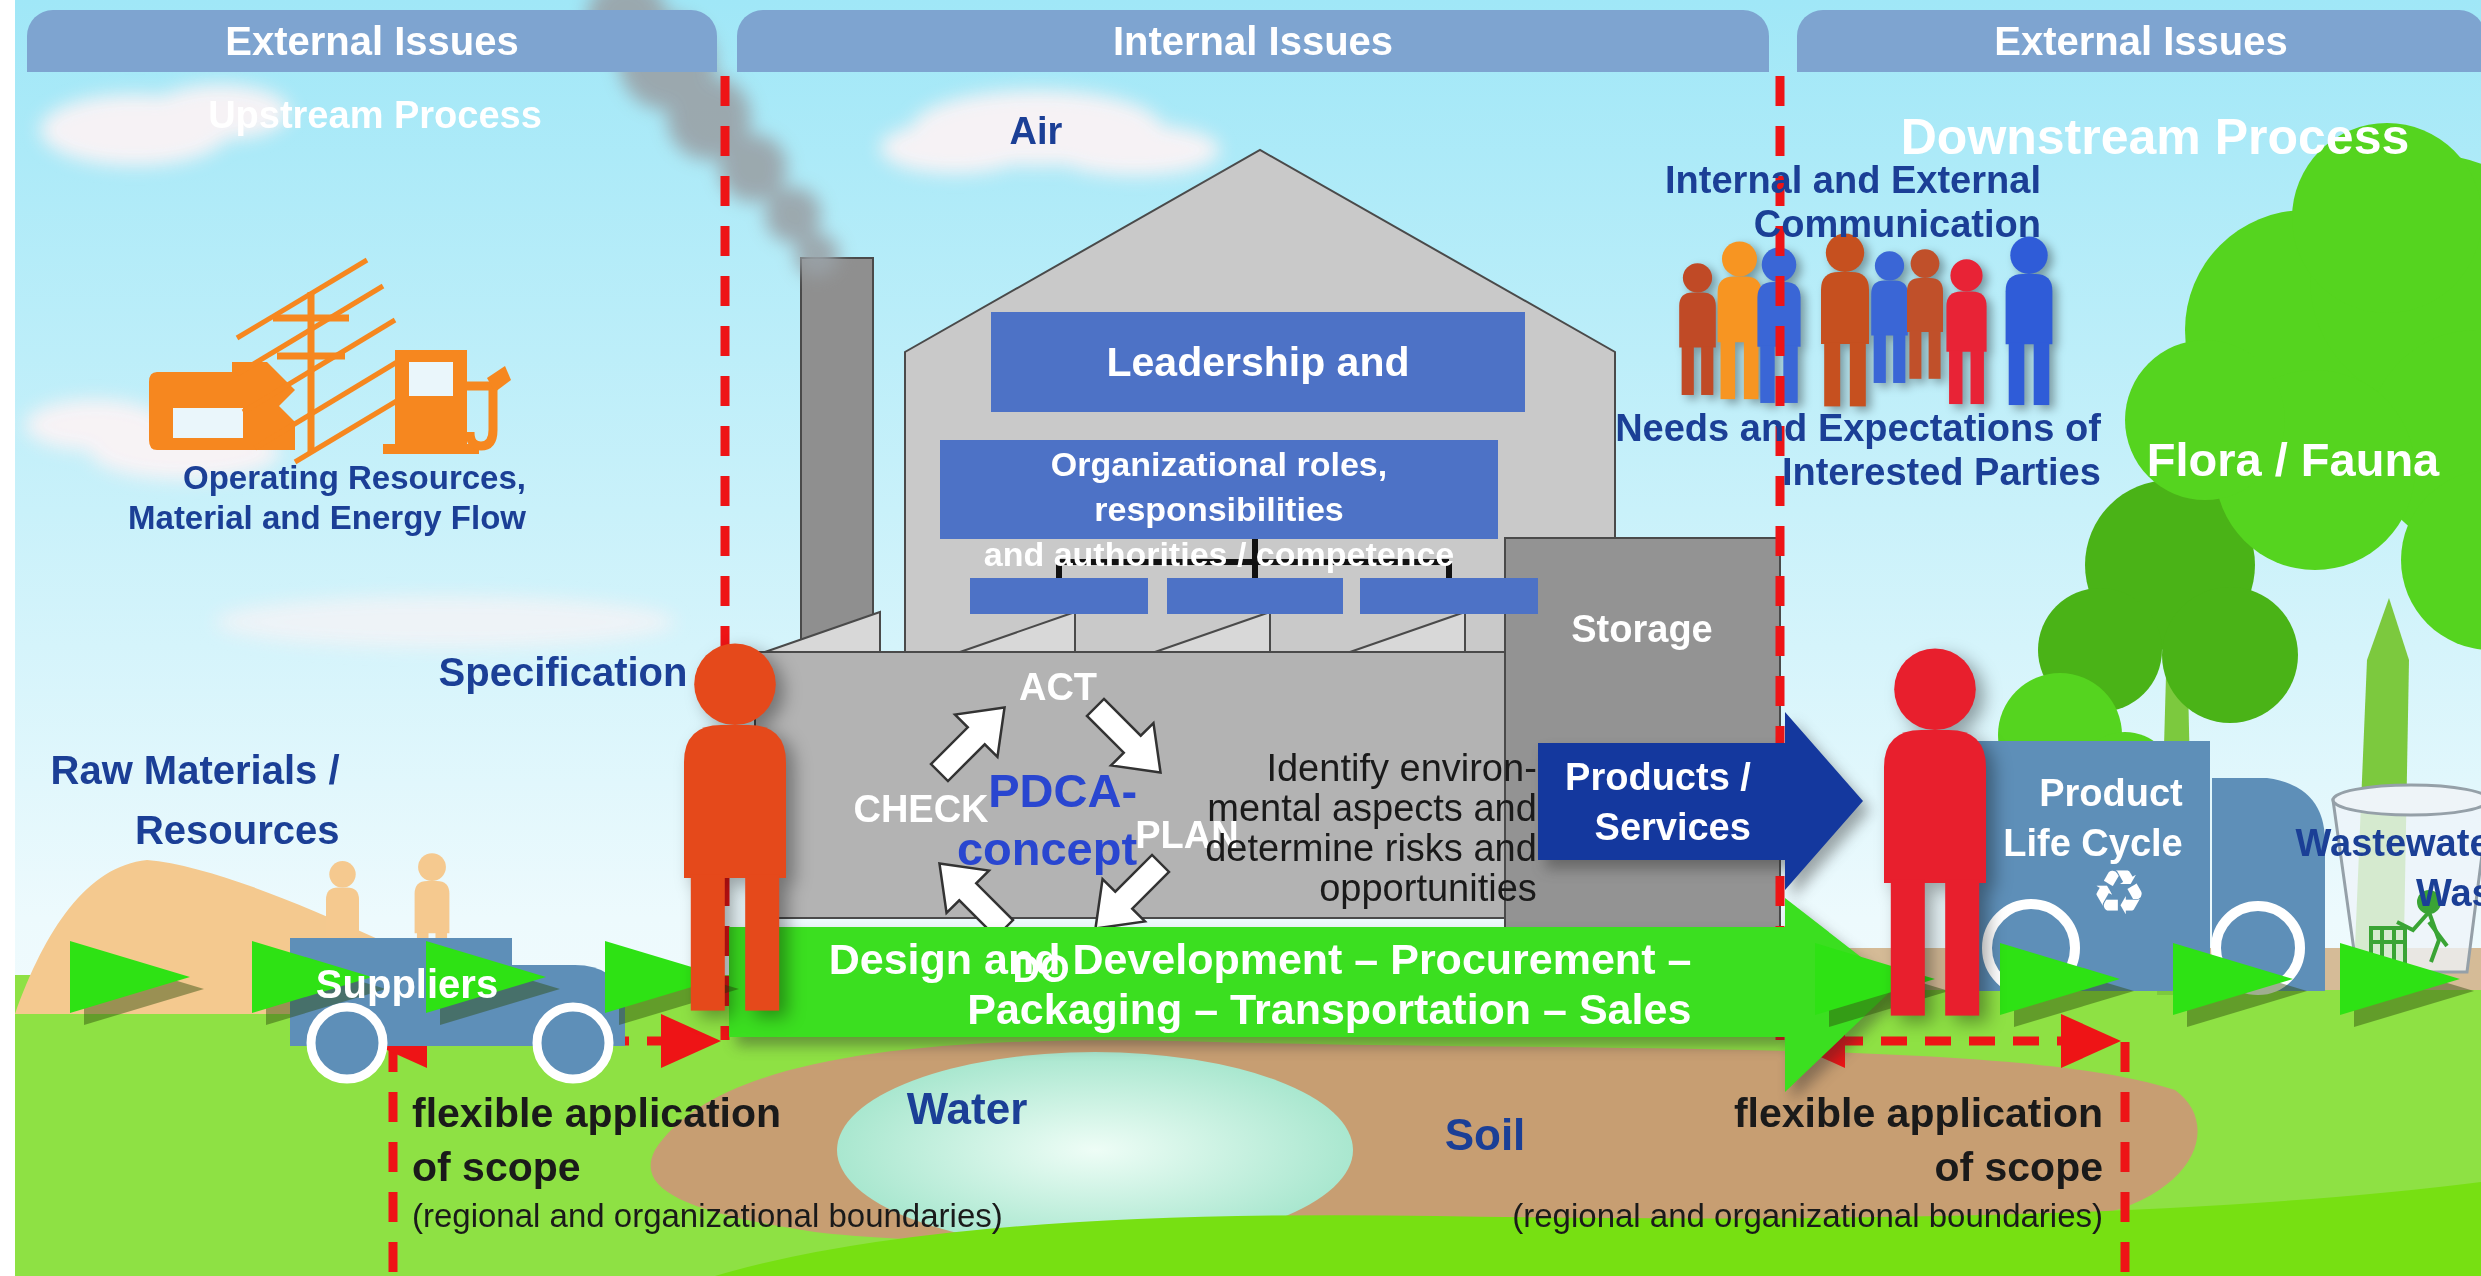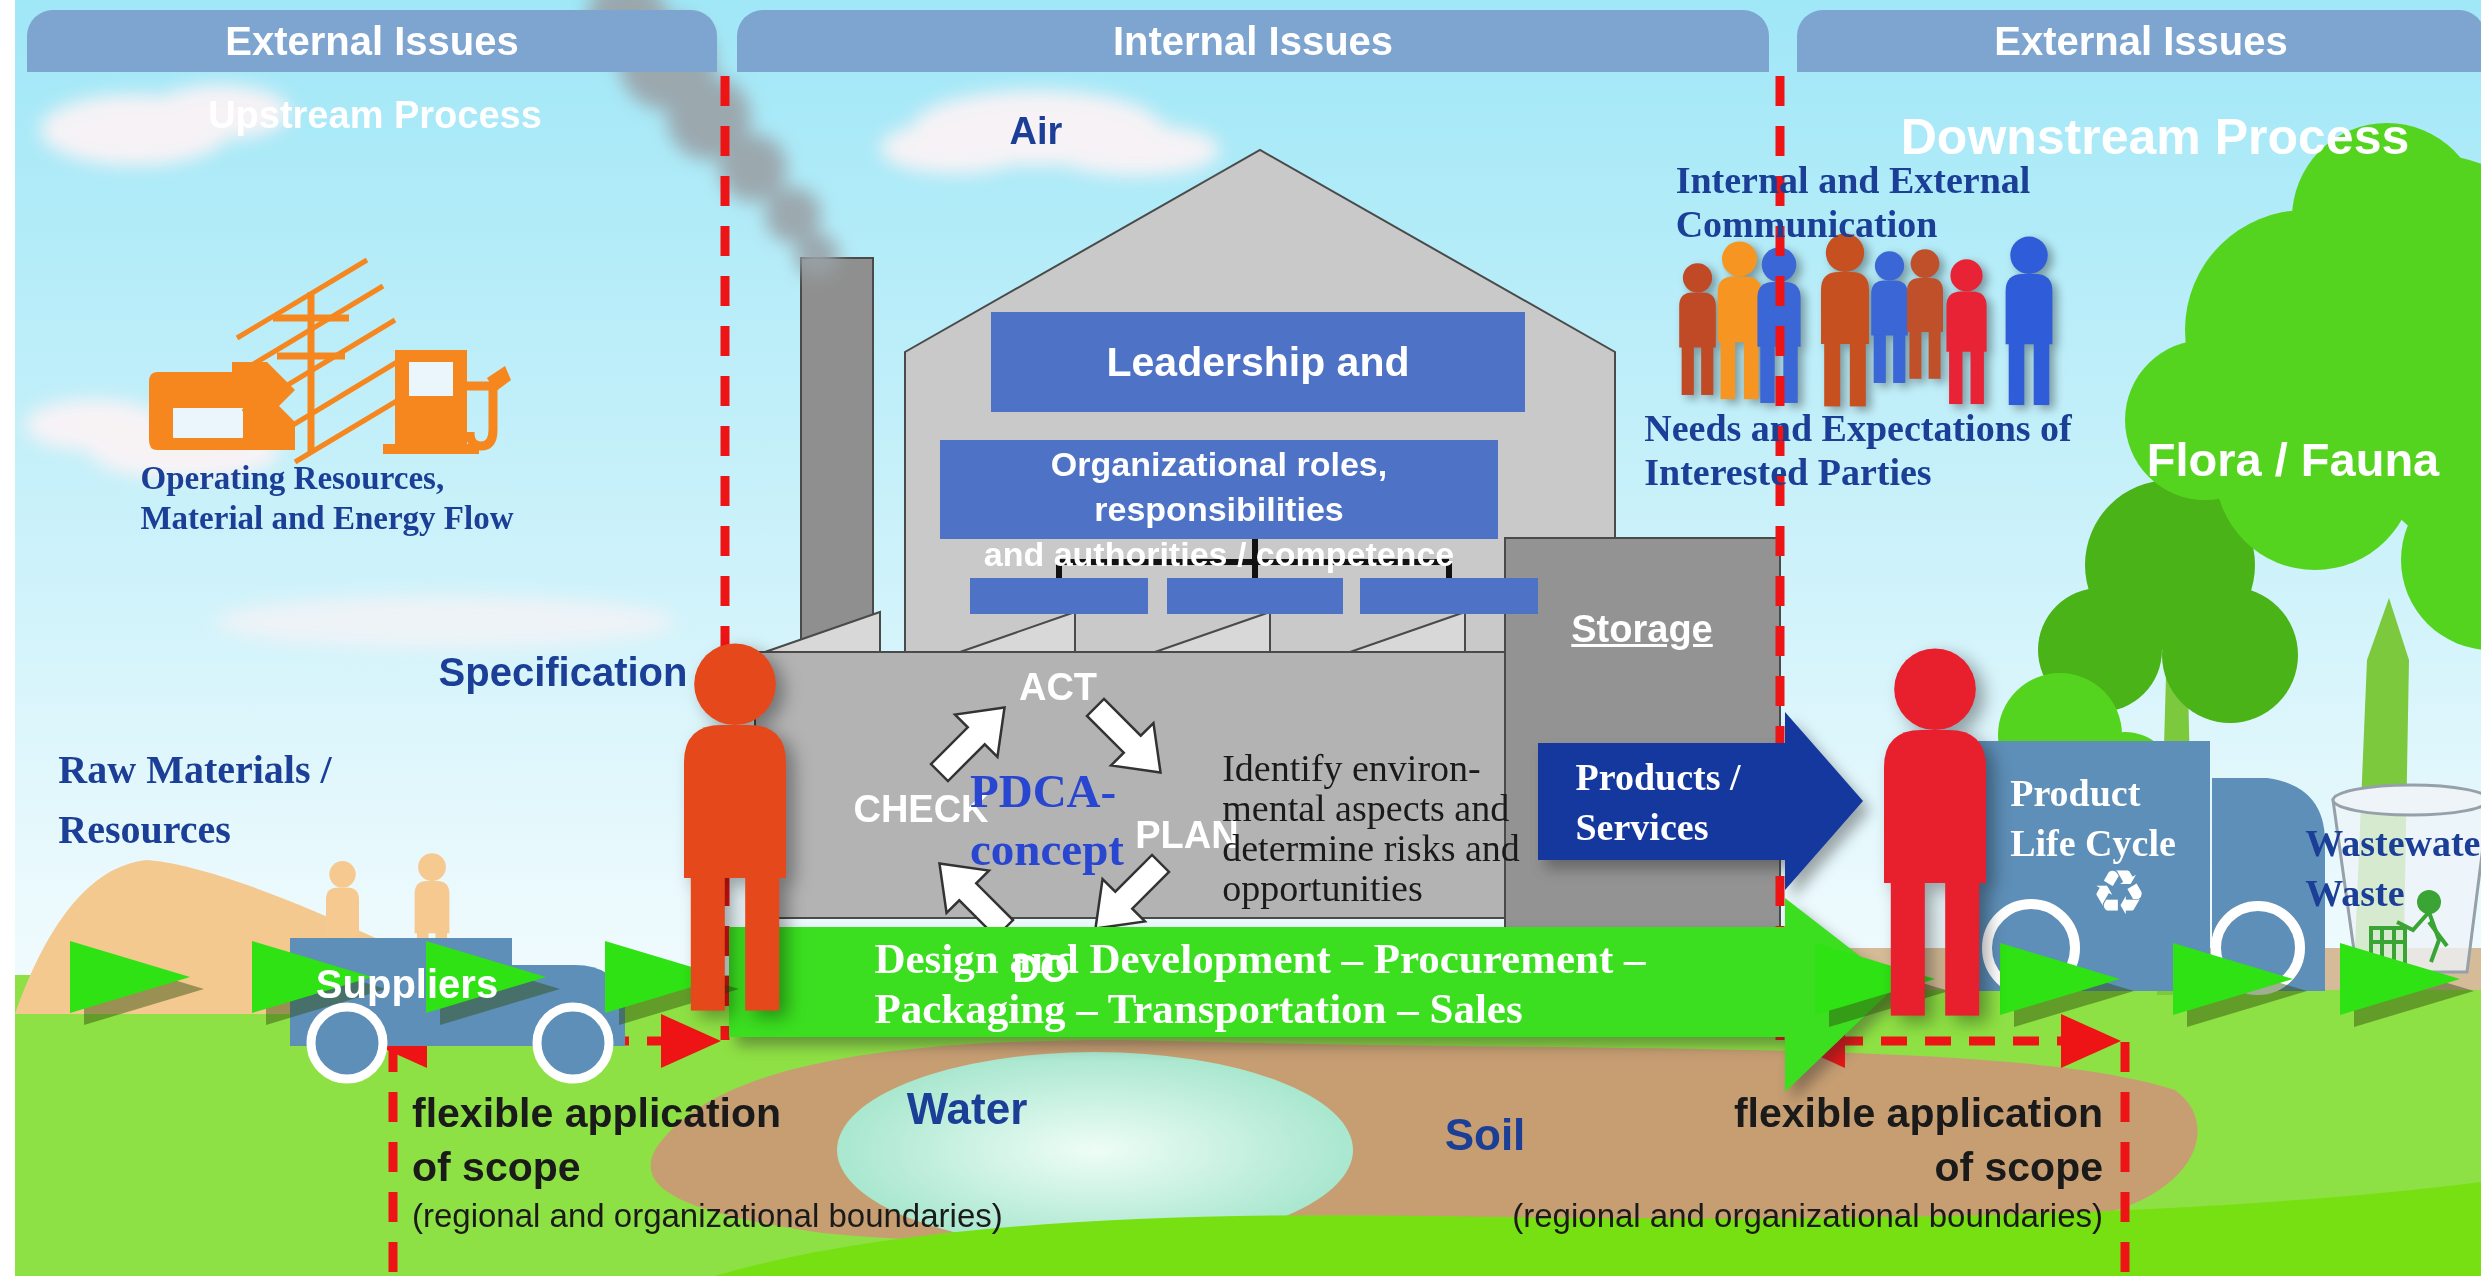--- a/index.html
+++ b/index.html
@@ -7,21 +7,21 @@
          font-family:"Liberation Sans",sans-serif;margin-left:15px;}
   .sky{position:absolute;left:0;top:0;width:2481px;height:1276px;
        background:linear-gradient(180deg,var(--sky-top) 0%,#c9f1fa 40%,#edfafd 72%,#f8fdfe 100%);}
   .bg{position:absolute;left:0;top:0;}
   
   .bar{position:absolute;top:10px;height:62px;background:var(--header-bar);
        border-radius:26px 26px 0 0;color:#fff;font-weight:bold;font-size:40px;
        text-align:center;line-height:62px;}
   
   .lbl{position:absolute;white-space:nowrap;font-weight:bold;transform:translateX(-50%);}
-  .lines{position:absolute;transform:translateX(-50%);text-align:left;white-space:nowrap;font-family:Liberation Serif, serif;}
+  .lines{position:absolute;transform:translateX(-50%);text-align:right;white-space:nowrap;}
   .navy{color:var(--navy);}
   .white{color:#fff;}
   .black{color:#1a1a1a;}
   .box{position:absolute;background:var(--box-blue);color:#fff;font-weight:bold;
        text-align:center;}
   .rightblock{position:absolute;text-align:right;white-space:nowrap;}
   .shadowed{filter:drop-shadow(7px 9px 7px rgba(40,40,40,.4));}
   .pshadow{filter:drop-shadow(5px 4px 5px rgba(0,0,0,.35));}
 </style>
 </head>
@@ -255,21 +255,21 @@
     <div>concept</div>
   </div>
 
   <div class="lines black" style="left:1356px;top:748px;font-size:38px;line-height:40px;">
     <div>Identify environ-</div>
     <div>mental aspects and</div>
     <div>determine risks and</div>
     <div>opportunities</div>
   </div>
 
-  <div class="lbl white" style="left:1627px;top:608px;font-size:38px;text-decoration:underline;">Storage</div>
+  <div class="lbl white" style="left:1627px;top:608px;font-size:38px;">Storage</div>
 
   <div class="lines white" style="left:1643px;top:752px;font-size:38px;font-weight:bold;line-height:50px;">
     <div>Products /</div>
     <div>Services</div>
   </div>
 
   <div class="lines white" style="left:1245px;top:934px;font-size:43px;font-weight:bold;line-height:50px;">
     <div>Design and Development – Procurement –</div>
     <div>Packaging – Transportation – Sales</div>
   </div>

